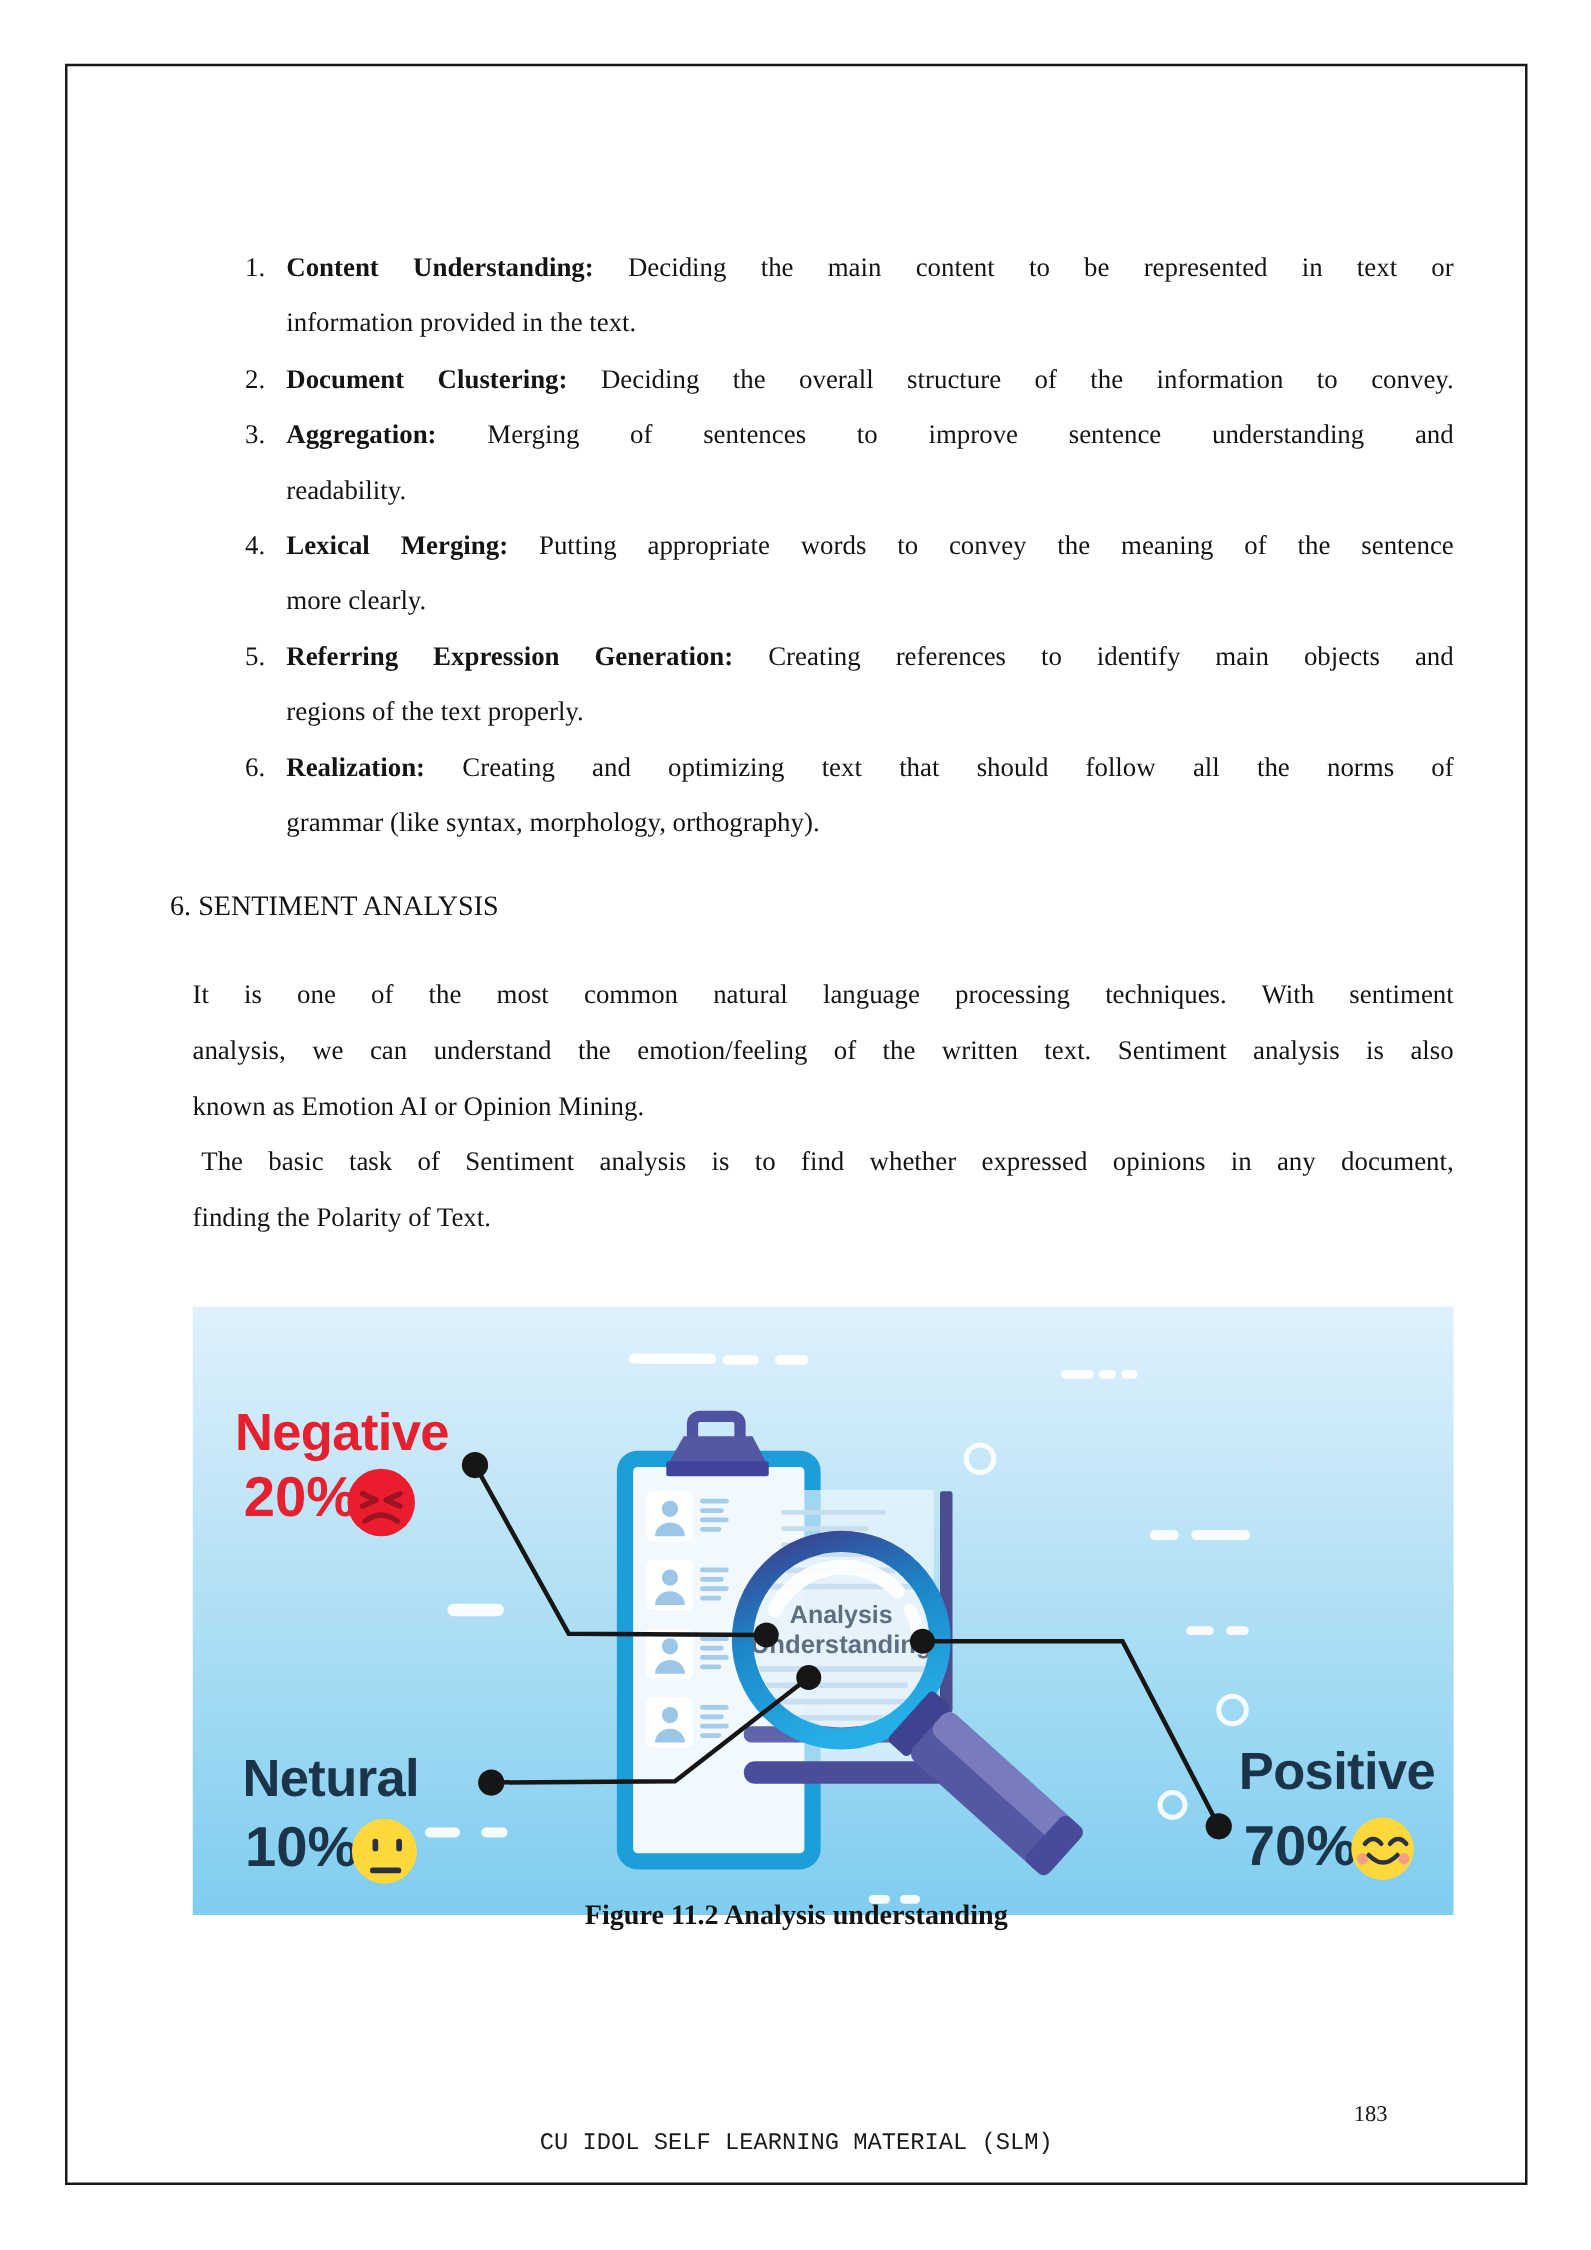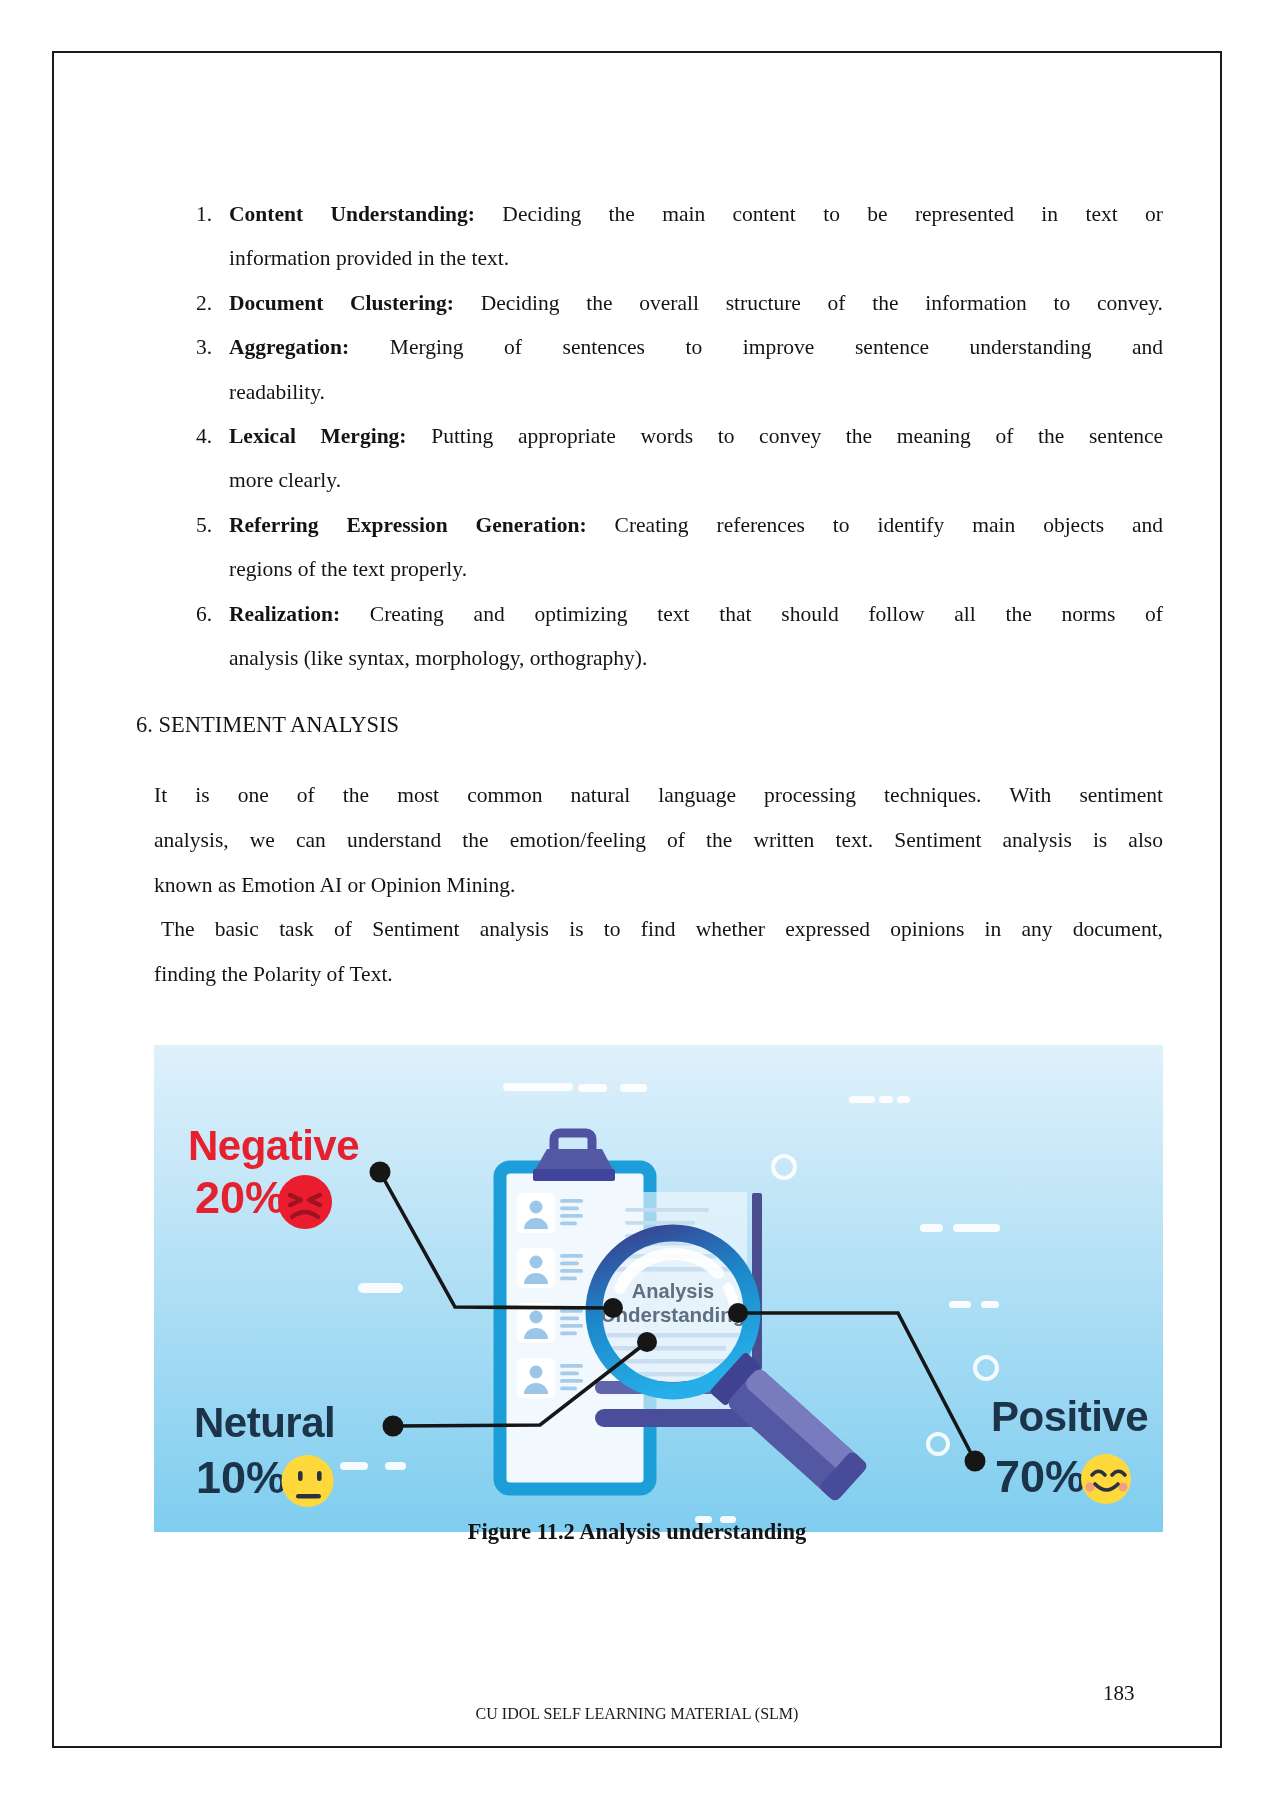--- a/index.html
+++ b/index.html
@@ -20,23 +20,23 @@
   .li   { position:relative; }
   .li .lline { padding-left:75px; }
   .li .num { position:absolute; left:42px; top:0; width:33px; }
   .term { font-weight:bold; }
   .heading { position:absolute; left:136px; top:702px; height:45px; line-height:45px;
              font-size:22.5px; font-weight:normal; }
   .p2-l1 { padding-left:7px; }
   .figure-wrap { position:absolute; left:154px; top:1045px; width:1009px; height:487px; }
   .caption { position:absolute; left:52px; top:1509px; width:1170px; height:45px;
              line-height:45px; text-align:center; font-weight:bold; font-size:22.5px; }
-  .page-num { position:absolute; left:1083px; top:1681px; font-size:21px;margin-left:20px; }
+  .page-num { position:absolute; left:1083px; top:1681px; font-size:18px; }
   .footer { position:absolute; left:52px; top:1701px; width:1170px; text-align:center;
-            font-family:Liberation Serif, serif; font-size:16px;
+            font-family:Liberation Mono, monospace; font-size:19px;
             line-height:26px; color:#1b1b1b; }
   svg text { font-family:"Liberation Sans","DejaVu Sans",sans-serif; font-weight:700; }
 </style>
 </head>
 <body>
 
 <div class="page">
   <div class="border-frame"></div>
 
   <div class="textcol" style="top:192px;">
@@ -60,21 +60,21 @@
       <div class="row lline">more clearly.</div>
     </div>
 
     <div class="li">
       <div class="row jl lline"><span class="num">5.</span><span class="term">Referring Expression Generation:</span><span> Creating references to identify main objects and</span></div>
       <div class="row lline">regions of the text properly.</div>
     </div>
 
     <div class="li">
       <div class="row jl lline"><span class="num">6.</span><span class="term">Realization:</span><span> Creating and optimizing text that should follow all the norms of</span></div>
-      <div class="row lline">analysis (like syntax, morphology, orthography).</div>
+      <div class="row lline">grammar (like syntax, morphology, orthography).</div>
     </div>
   </div>
 
   <div class="heading">6. SENTIMENT ANALYSIS</div>
 
   <div class="textcol" style="top:773px;">
     <div class="prow jl">It is one of the most common natural language processing techniques. With sentiment</div>
     <div class="prow jl">analysis, we can understand the emotion/feeling of the written text. Sentiment analysis is also</div>
     <div class="prow">known as Emotion AI or Opinion Mining.</div>
     <div class="prow jl p2-l1">The basic task of Sentiment analysis is to find whether expressed opinions in any document,</div>

